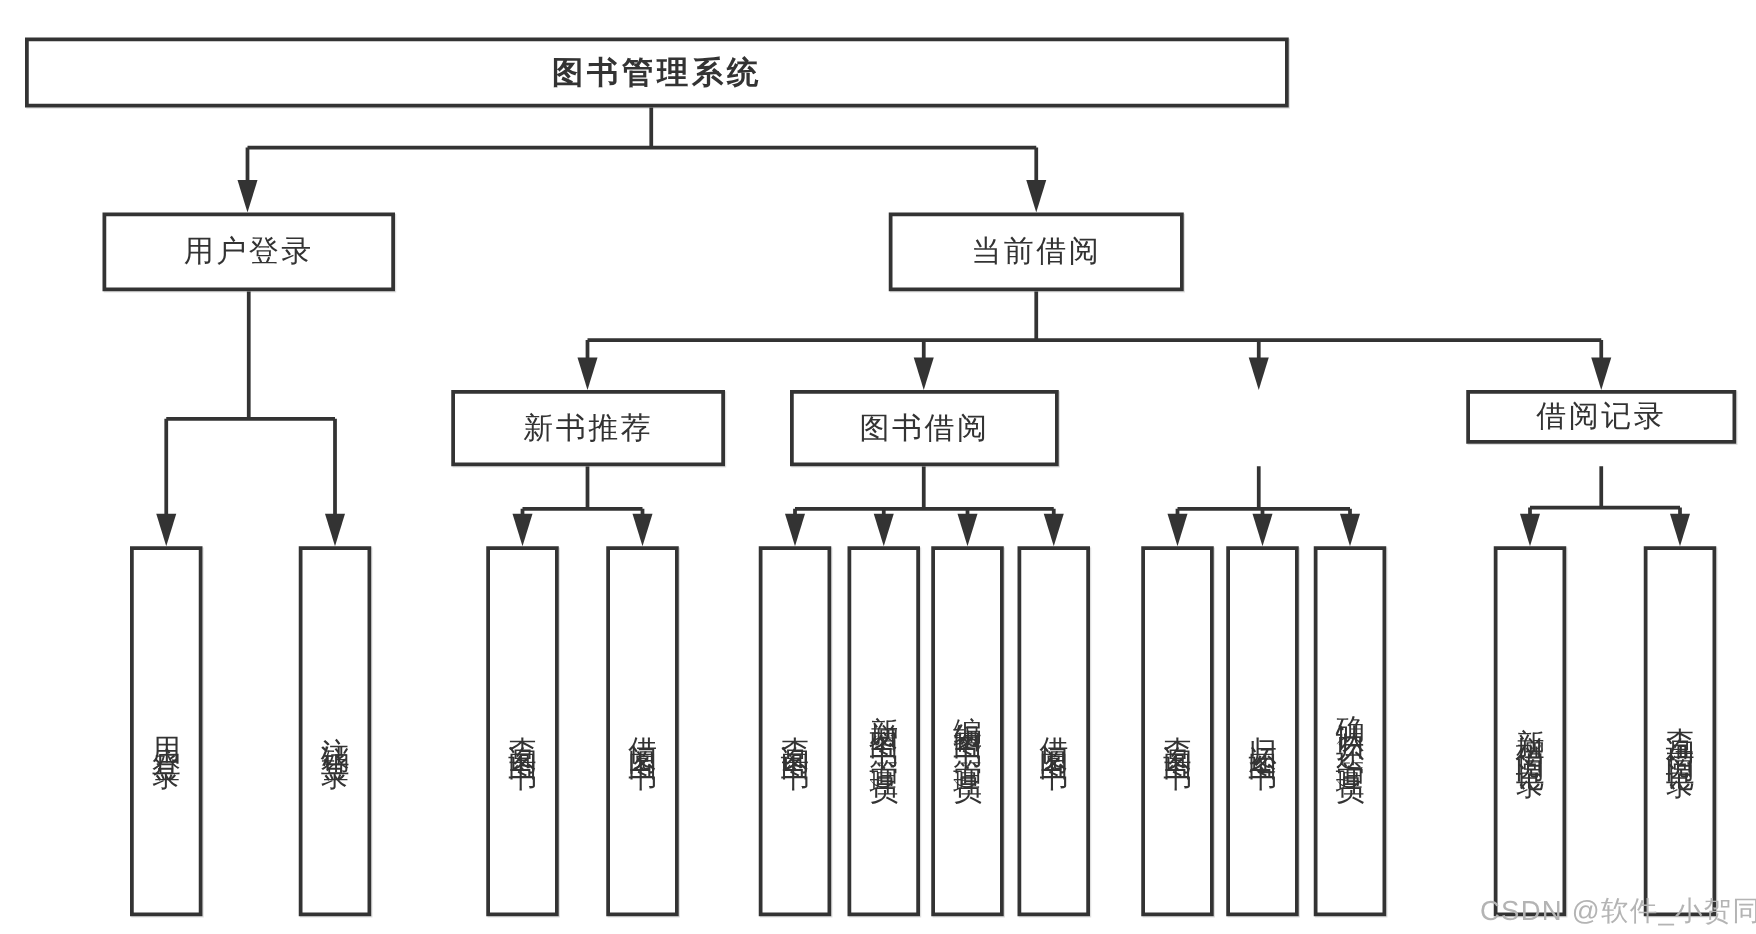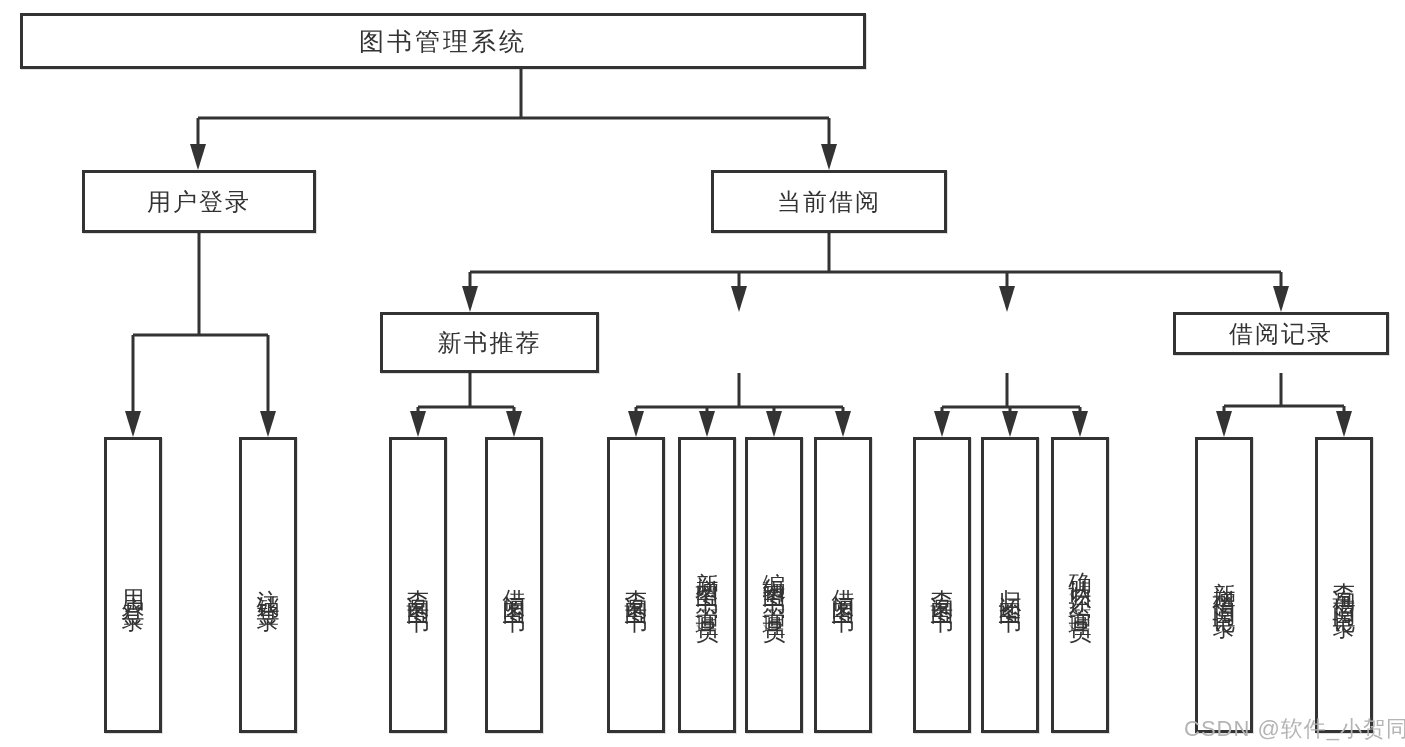--- a/index.html
+++ b/index.html
@@ -97,33 +97,36 @@
 
       <polygon points="934,411 950,411 942,437"></polygon>
       <polygon points="1002,411 1018,411 1010,437"></polygon>
       <polygon points="1072,411 1088,411 1080,437"></polygon>
 
       <polygon points="1216,411 1232,411 1224,437"></polygon>
       <polygon points="1336,411 1352,411 1344,437"></polygon>
     </g>
   </svg>
 
-  <div class="node root" style="left:20px; top:13px; width:846px; height:56px;">
+  <div class="node root" style="left:20px; top:30px; width:1011px; height:56px;font-weight:bold;">
     <span class="hlabel">图书管理系统</span>
   </div>
 
   <div class="node" style="left:82px; top:170px; width:234px; height:63px;">
     <span class="hlabel">用户登录</span>
   </div>
   <div class="node" style="left:711px; top:170px; width:236px; height:63px;">
     <span class="hlabel">当前借阅</span>
   </div>
 
-  <div class="node" style="left:380px; top:312px; width:219px; height:61px;">
+  <div class="node" style="left:361px; top:312px; width:219px; height:61px;">
     <span class="hlabel">新书推荐</span>
+  </div>
+  <div class="node" style="left:632px; top:312px; width:215px; height:61px;">
+    <span class="hlabel">图书借阅</span>
   </div>
   <div class="node" style="left:1173px; top:312px; width:216px; height:43px;">
     <span class="hlabel">借阅记录</span>
   </div>
 
   <div class="node vnode" style="left:104px; top:437px; width:58px; height:296px;">
     <span>用户登录</span>
   </div>
   <div class="node vnode" style="left:239px; top:437px; width:58px; height:296px;">
     <span>注销登录</span>

